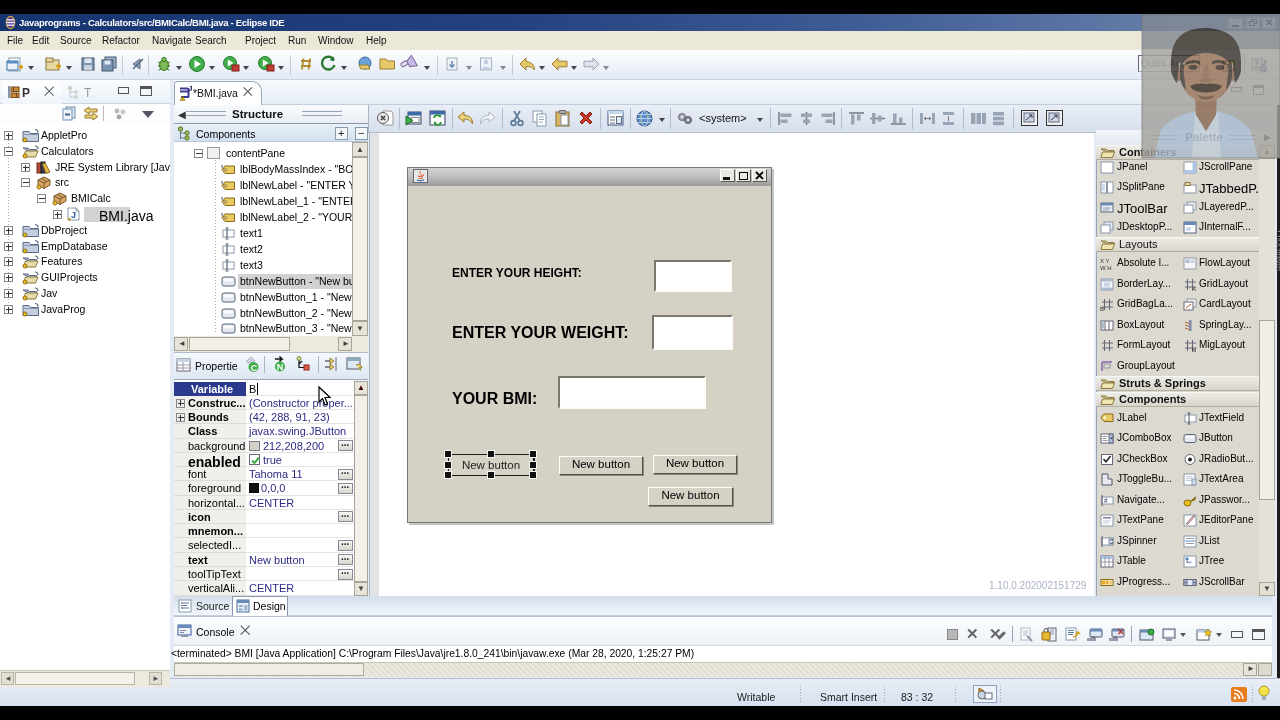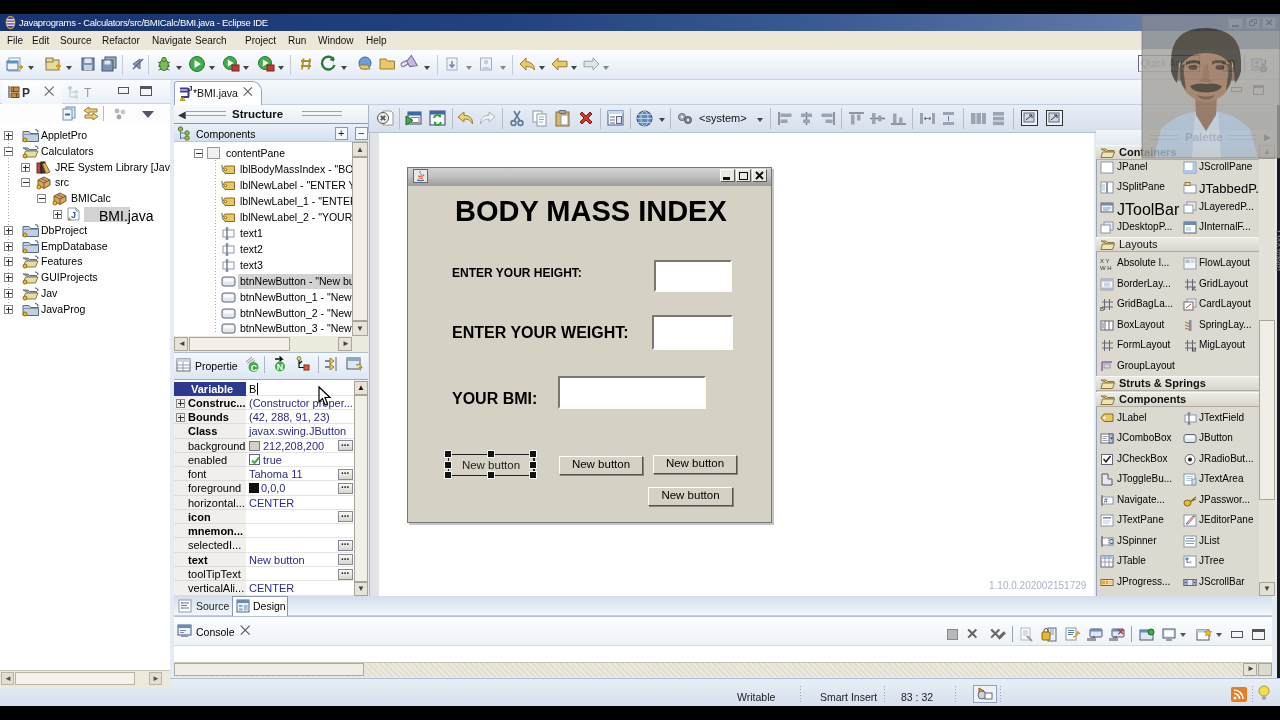--- a/index.html
+++ b/index.html
@@ -12,21 +12,21 @@
 <div id="root">
 <div class="abs" style="left:0;top:14px;width:1280px;height:692px;background:#e4ebf5"></div>
 <div class="abs" style="left:0;top:14px;width:1280px;height:17px;background:linear-gradient(90deg,#16346f 0%,#24427f 40%,#3c5a94 65%,#7288ae 100%)"></div>
 <svg class="abs" style="left:3px;top:16px" width="15" height="13" viewBox="0 0 24 15" preserveAspectRatio="none">
 <circle cx="12" cy="7.5" r="7" fill="#5d3a8e"></circle>
 <circle cx="12" cy="7.5" r="7" fill="none" stroke="#c8a042" stroke-width="1.5"></circle>
 <rect x="6" y="3.6" width="12" height="1.6" fill="#e8e8f4"></rect>
 <rect x="5" y="6.6" width="14" height="1.8" fill="#e8e8f4"></rect>
 <rect x="6" y="9.8" width="12" height="1.6" fill="#e8e8f4"></rect>
 </svg>
-<div class="tx" style="left:19px;top:17px;font-size:9.5px;letter-spacing:-0.3px;font-weight:normal;color:#fff">Javaprograms - Calculators/src/BMICalc/BMI.java - Eclipse IDE</div>
+<div class="tx" style="left:19px;top:17px;font-size:9.5px;letter-spacing:-0.3px;font-weight:bold;color:#fff">Javaprograms - Calculators/src/BMICalc/BMI.java - Eclipse IDE</div>
 <div class="abs" style="left:1228px;top:18px;width:15px;height:11px;background:#c7d3e2;border:1px solid #8899aa"></div>
 <div class="abs" style="left:1232px;top:25px;width:7px;height:2px;background:#222"></div>
 <div class="abs" style="left:1246px;top:17px;width:14px;height:12px;background:#c7d3e2;border:1px solid #8899aa"></div>
 <div class="abs" style="left:1251px;top:19px;width:6px;height:5px;border:1px solid #222"></div>
 <div class="abs" style="left:1249px;top:21px;width:6px;height:5px;border:1px solid #222;background:#c7d3e2"></div>
 <div class="abs" style="left:1262px;top:17px;width:14px;height:12px;background:#c7d3e2;border:1px solid #8899aa"></div>
 <div class="tx" style="left:1265px;top:17px;font-size:10px;font-weight:bold;color:#111">✕</div>
 <div class="abs" style="left:0;top:31px;width:1280px;height:19px;background:#ebe8d8"></div>
 <div class="tx" style="left:7px;top:35px;font-size:10px;color:#111">File</div>
 <div class="tx" style="left:32px;top:35px;font-size:10px;color:#111">Edit</div>
@@ -461,21 +461,21 @@
 <div class="abs" style="left:246px;top:424.31px;width:108px;height:14.27px;background:#fff;border-bottom:1px solid #e4e4e0"></div>
 <div class="tx" style="left:249px;top:425.31px;font-size:11px;color:#2b2b85">javax.swing.JButton</div>
 <div class="abs" style="left:174px;top:438.58px;width:72px;height:14.27px;background:#f0efec;border-bottom:1px solid #dcdcd8"></div>
 <div class="tx" style="left:188px;top:439.58px;font-size:11px;font-weight:normal;color:#000">background</div>
 <div class="abs" style="left:246px;top:438.58px;width:108px;height:14.27px;background:#fff;border-bottom:1px solid #e4e4e0"></div>
 <div class="abs" style="left:249px;top:440.58px;width:11px;height:10px;background:#d4d0c8;border:1px solid #778"></div>
 <div class="tx" style="left:263px;top:439.58px;font-size:11px;color:#2b2b85">212,208,200</div>
 <div class="abs" style="left:338px;top:440.08px;width:15px;height:11px;background:linear-gradient(#f8f8f6,#d8d5cc);border:1px solid #889"></div>
 <div class="tx" style="left:341px;top:436.58px;font-size:10px;font-weight:bold;color:#222">...</div>
 <div class="abs" style="left:174px;top:452.85px;width:72px;height:14.27px;background:#f0efec;border-bottom:1px solid #dcdcd8"></div>
-<div class="tx" style="left:188px;top:453.85px;font-size:11px;font-weight:normal;color:#000">enabled</div>
+<div class="tx" style="left:188px;top:453.85px;font-size:14px;font-weight:bold;color:#000">enabled</div>
 <div class="abs" style="left:246px;top:452.85px;width:108px;height:14.27px;background:#fff;border-bottom:1px solid #e4e4e0"></div>
 <div class="abs" style="left:249px;top:454.35px;width:11px;height:11px;background:#fff;border:1px solid #667"></div>
 <svg class="abs" style="left:250px;top:454.85px" width="11" height="11" viewBox="0 0 11 11">
       <path d="M2 5.5 L4.5 8 L9 2.5" stroke="#3fae49" stroke-width="2" fill="none"></path>
     </svg>
 <div class="tx" style="left:263px;top:453.85px;font-size:11px;color:#2b2b85">true</div>
 <div class="abs" style="left:174px;top:467.12px;width:72px;height:14.27px;background:#f0efec;border-bottom:1px solid #dcdcd8"></div>
 <div class="tx" style="left:188px;top:468.12px;font-size:11px;font-weight:normal;color:#000">font</div>
 <div class="abs" style="left:246px;top:467.12px;width:108px;height:14.27px;background:#fff;border-bottom:1px solid #e4e4e0"></div>
 <div class="tx" style="left:249px;top:468.12px;font-size:11px;color:#2b2b85">Tahoma 11</div>
@@ -693,21 +693,20 @@
 <path d="M2 10 q3.5 1.5 7 0" stroke="#2a5a9a" stroke-width="1.2" fill="none"></path>
 </svg>
 <div class="abs" style="left:720px;top:169px;width:15px;height:13px;background:#eae8e2;border-top:1px solid #fff;border-left:1px solid #fff;border-right:1px solid #5a5850;border-bottom:1px solid #5a5850"></div>
 <div class="abs" style="left:723px;top:177px;width:7px;height:2.5px;background:#111"></div>
 <div class="abs" style="left:736px;top:169px;width:15px;height:13px;background:#eae8e2;border-top:1px solid #fff;border-left:1px solid #fff;border-right:1px solid #5a5850;border-bottom:1px solid #5a5850"></div>
 <div class="abs" style="left:738.5px;top:171.5px;width:9px;height:8px;border:1.8px solid #0a0a0a;background:#eae8e2"></div>
 <div class="abs" style="left:752px;top:169px;width:15px;height:13px;background:#eae8e2;border-top:1px solid #fff;border-left:1px solid #fff;border-right:1px solid #5a5850;border-bottom:1px solid #5a5850"></div>
 <svg class="abs" style="left:755px;top:171px" width="9" height="9" viewBox="0 0 9 9">
       <path d="M1 1 L8 8 M8 1 L1 8" stroke="#0a0a0a" stroke-width="1.8"></path>
     </svg>
-<div class="tx" style="left:455px;top:195px;font-size:29px;font-weight:bold;color:#000;letter-spacing:0px">BODY MASS INDEX</div>
 <div class="tx" style="left:452px;top:266px;font-size:12px;font-weight:bold;color:#000">ENTER YOUR HEIGHT:</div>
 <div class="tx" style="left:452px;top:324px;font-size:16px;font-weight:bold;color:#000">ENTER YOUR WEIGHT:</div>
 <div class="tx" style="left:452px;top:390px;font-size:16px;font-weight:bold;color:#000">YOUR BMI:</div>
 <div class="abs" style="left:654px;top:260px;width:78px;height:32px;background:#fff;border-top:2px solid #7a786e;border-left:2px solid #7a786e;border-bottom:2px solid #fdfcf7;border-right:2px solid #fdfcf7"></div>
 <div class="abs" style="left:652px;top:315px;width:81px;height:35px;background:#fff;border-top:2px solid #7a786e;border-left:2px solid #7a786e;border-bottom:2px solid #fdfcf7;border-right:2px solid #fdfcf7"></div>
 <div class="abs" style="left:558px;top:376px;width:148px;height:33px;background:#fff;border-top:2px solid #7a786e;border-left:2px solid #7a786e;border-bottom:2px solid #fdfcf7;border-right:2px solid #fdfcf7"></div>
 <div class="abs" style="left:559px;top:456px;width:84px;height:19px;background:#d5d1c5;border-top:1px solid #fffef8;border-left:1px solid #fffef8;border-bottom:1px solid #55534a;border-right:1px solid #55534a;box-shadow:1px 1px 0 #8a887e"></div>
 <div class="tx" style="left:559px;top:458.0px;width:84px;text-align:center;font-size:11.5px;color:#000">New button</div>
 <div class="abs" style="left:653px;top:455px;width:84px;height:19px;background:#d5d1c5;border-top:1px solid #fffef8;border-left:1px solid #fffef8;border-bottom:1px solid #55534a;border-right:1px solid #55534a;box-shadow:1px 1px 0 #8a887e"></div>
 <div class="tx" style="left:653px;top:457.0px;width:84px;text-align:center;font-size:11.5px;color:#000">New button</div>
@@ -760,21 +759,21 @@
 <svg class="abs" style="left:1183px;top:181px" width="14" height="13" viewBox="0 0 14 13">
       <rect x="1" y="4" width="12" height="8" fill="#fff" stroke="#8a97a8"></rect>
       <rect x="2" y="1.5" width="5" height="3" fill="#e8dca8" stroke="#8a7840"></rect>
     </svg>
 <div class="tx" style="left:1199px;top:181px;font-size:13px;color:#000">JTabbedP...</div>
 <svg class="abs" style="left:1100px;top:201px" width="14" height="13" viewBox="0 0 14 13">
       <rect x="1" y="2" width="12" height="9" fill="#eef2f8" stroke="#55667a"></rect>
       <rect x="1" y="2" width="12" height="2.5" fill="#6a8ab8"></rect>
       <path d="M3 7h8M3 9h6" stroke="#8899aa"></path>
     </svg>
-<div class="tx" style="left:1117px;top:201px;font-size:16px;color:#000">JToolBar</div>
+<div class="tx" style="left:1117px;top:201px;font-size:13px;color:#000">JToolBar</div>
 <svg class="abs" style="left:1183px;top:201px" width="14" height="13" viewBox="0 0 14 13">
       <rect x="4" y="1" width="9" height="8" fill="#eee" stroke="#8a97a8"></rect>
       <rect x="1" y="4" width="9" height="8" fill="#fff" stroke="#8a97a8"></rect>
     </svg>
 <div class="tx" style="left:1199px;top:201px;font-size:10px;color:#000">JLayeredP...</div>
 <svg class="abs" style="left:1100px;top:221px" width="14" height="13" viewBox="0 0 14 13">
       <rect x="4" y="1" width="9" height="8" fill="#dfe8f4" stroke="#8a97a8"></rect>
       <rect x="1" y="4" width="9" height="8" fill="#fff" stroke="#8a97a8"></rect>
     </svg>
 <div class="tx" style="left:1117px;top:221px;font-size:10px;color:#000">JDesktopP...</div>
@@ -1032,20 +1031,21 @@
 <div class="caret" style="left:1180px;top:633px;border-top-color:#555"></div>
 <svg class="abs" style="left:1196px;top:628px" width="16" height="14" viewBox="0 0 16 14">
 <rect x="1" y="2" width="12" height="10" fill="#fff" stroke="#556"></rect>
       <rect x="1" y="2" width="12" height="2.5" fill="#b8cce0"></rect>
 <path d="M12 1 l1.2 2.4 2.6 0.3 -1.9 1.8 0.5 2.6 -2.4-1.3 -2.4 1.3 0.5-2.6 -1.9-1.8 2.6-0.3 Z" fill="#f0c020" stroke="#8a6a10" stroke-width="0.5"></path>
 </svg>
 <div class="caret" style="left:1216px;top:633px;border-top-color:#555"></div>
 <div class="abs" style="left:1231px;top:631px;width:12px;height:7px;border:1.5px solid #555"></div>
 <div class="abs" style="left:1252px;top:629px;width:13px;height:11px;border:1.5px solid #555;border-top-width:3.5px"></div>
 <div class="abs" style="left:174px;top:646px;width:1098px;height:16px;background:#fff"></div>
+<div class="tx" style="left:171px;top:648px;font-size:10.3px;color:#000">&lt;terminated&gt; BMI [Java Application] C:\Program Files\Java\jre1.8.0_241\bin\javaw.exe (Mar 28, 2020, 1:25:27 PM)</div>
 <div class="abs" style="left:174px;top:662px;width:1098px;height:15px;background:repeating-linear-gradient(45deg,#eceadf 0,#eceadf 2px,#e2dfd2 2px,#e2dfd2 4px);border-top:1px solid #c8c5b8"></div>
 <div class="abs" style="left:174px;top:663px;width:190px;height:13px;background:#f0eee4;border:1px solid #b0ada0"></div>
 <div class="abs" style="left:1243px;top:663px;width:14px;height:13px;background:#e6e3d8;border:1px solid #a8a598"></div>
 <div class="tx" style="left:1247px;top:664px;font-size:8px;color:#444">►</div>
 <div class="abs" style="left:1258px;top:663px;width:14px;height:13px;background:#dcdace;border:1px solid #a8a598"></div>
 <div class="abs" style="left:0;top:678px;width:1280px;height:28px;background:linear-gradient(#e8eef6,#d6e0ee);border-top:1px solid #aebdd1"></div>
 <div class="tx" style="left:737px;top:691px;font-size:10.5px;color:#222">Writable</div>
 <div class="tx" style="left:820px;top:691px;font-size:10.5px;color:#222">Smart Insert</div>
 <div class="tx" style="left:901px;top:691px;font-size:10.5px;color:#222">83 : 32</div>
 <div class="abs" style="left:800px;top:686px;width:1px;height:16px;background-image:linear-gradient(#9aa8ba 50%,transparent 50%);background-size:1px 3px"></div>

